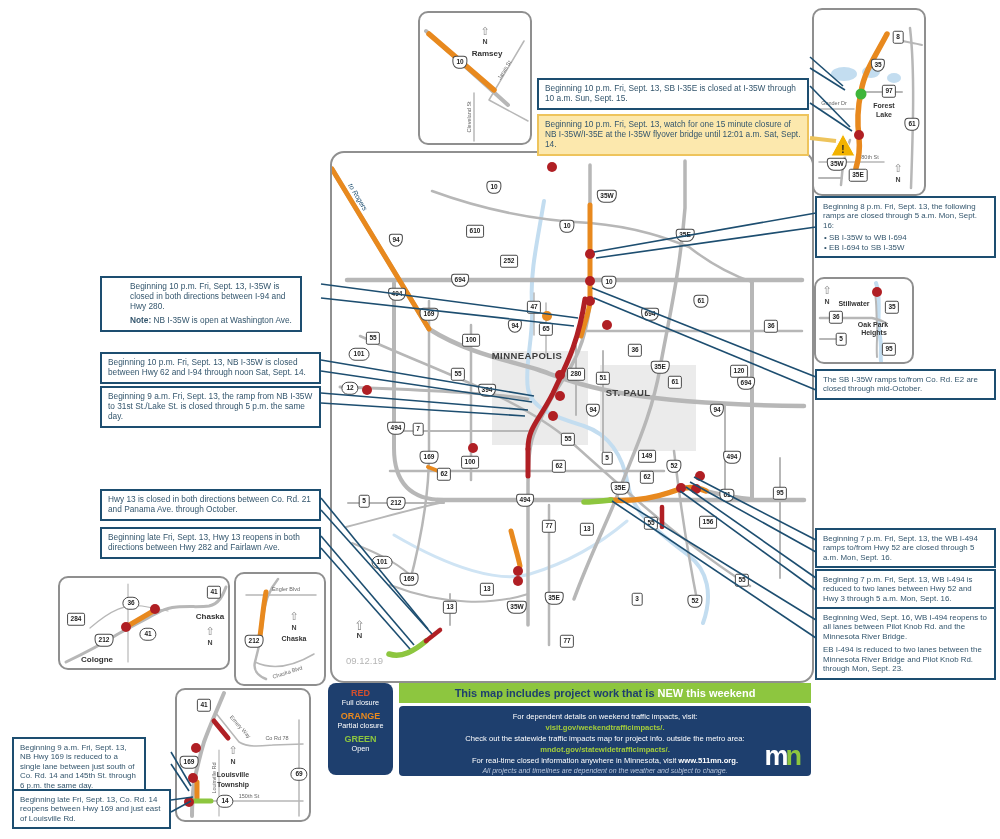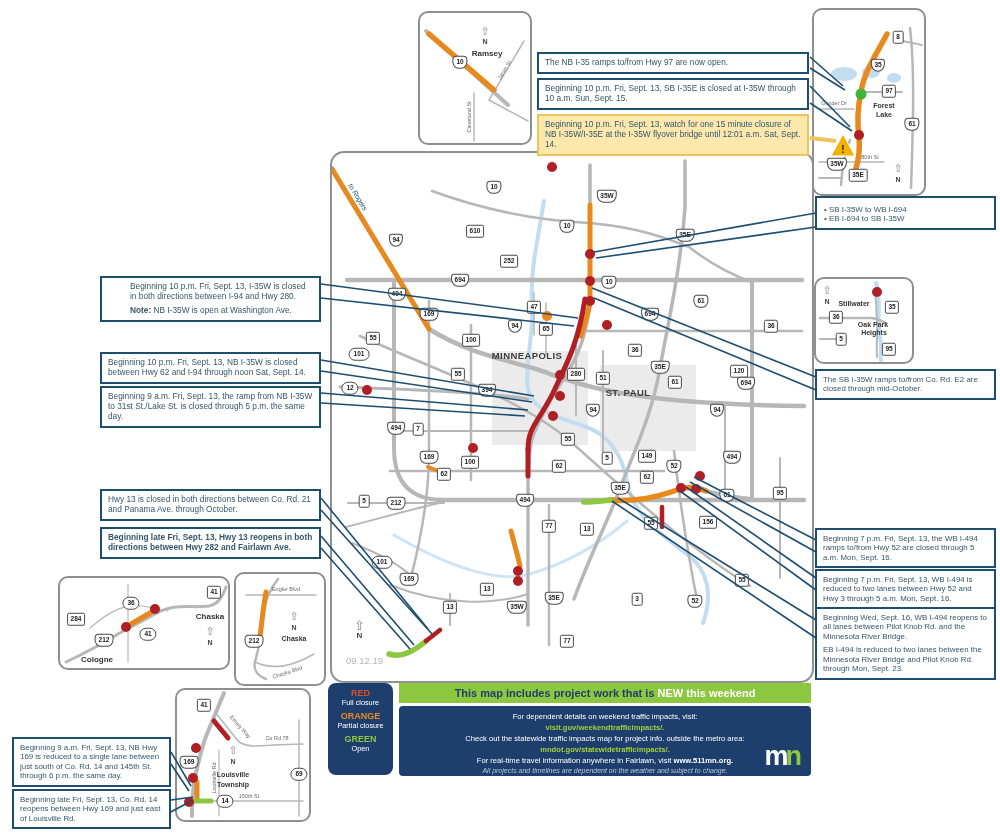--- a/index.html
+++ b/index.html
@@ -402,68 +402,66 @@
         <div class="sh sq" style="left: 27px; top: 15px;">41</div>
         <div class="sh us" style="left: 12px; top: 72px;">169</div>
         <div class="sh ov" style="left: 122px; top: 84px;">69</div>
         <div class="sh ov" style="left: 48px; top: 111px;">14</div>
         <div class="mdot" style="left: 19px; top: 58px; background: rgb(176, 31, 36);"></div>
         <div class="mdot" style="left: 16px; top: 88px; background: rgb(176, 31, 36);"></div>
         <div class="mdot" style="left: 12px; top: 112px; background: rgb(176, 31, 36);"></div>
       </div>
 </div>
 
-<div class="co" style="left:537px;top:52px;width:272px;">
-      <p>The NB I-35 ramps to/from Hwy 97 are now open.</p>
-    </div>
 <div class="co" style="left:537px;top:78px;width:272px;">
       <p>Beginning 10 p.m. Fri, Sept. 13, SB I-35E is closed at I-35W through 10 a.m. Sun, Sept. 15.</p>
     </div>
 <div class="co yellow" style="left:537px;top:114px;width:272px;">
       <p>Beginning 10 p.m. Fri, Sept. 13, watch for one 15 minute closure of NB I-35W/I-35E at the I-35W flyover bridge until 12:01 a.m. Sat, Sept. 14.</p>
     </div>
 
 <div class="co small" style="left:815px;top:196px;width:181px;">
+  <p>Beginning 8 p.m. Fri, Sept. 13, the following ramps are closed through 5 a.m. Mon, Sept. 16:</p>
   <ul>
     <li>SB I-35W to WB I-694</li>
     <li>EB I-694 to SB I-35W</li>
   </ul>
 </div>
 <div class="co small" style="left:815px;top:369px;width:181px;">
       <p>The SB I-35W ramps to/from Co. Rd. E2 are closed through mid-October.</p>
     </div>
 <div class="co small" style="left:815px;top:528px;width:181px;">
       <p>Beginning 7 p.m. Fri, Sept. 13, the WB I-494 ramps to/from Hwy 52 are closed through 5 a.m. Mon, Sept. 16.</p>
     </div>
 <div class="co small" style="left:815px;top:569px;width:181px;">
       <p>Beginning 7 p.m. Fri, Sept. 13, WB I-494 is reduced to two lanes between Hwy 52 and Hwy 3 through 5 a.m. Mon, Sept. 16.</p>
     </div>
 <div class="co small" style="left:815px;top:607px;width:181px;">
   <p>Beginning Wed, Sept. 16, WB I-494 reopens to all lanes between Pilot Knob Rd. and the Minnesota River Bridge.</p>
   <p>EB I-494 is reduced to two lanes between the Minnesota River Bridge and Pilot Knob Rd. through Mon, Sept. 23.</p>
 </div>
 
-<div class="co" style="left:100px;top:276px;width:221px;padding-left:28px;">
+<div class="co" style="left:100px;top:276px;width:202px;padding-left:28px;">
   <p>Beginning 10 p.m. Fri, Sept. 13, I-35W is closed in both directions between I-94 and Hwy 280.</p>
   <p><b>Note:</b><span> NB I-35W is open at Washington Ave.</span></p>
 </div>
 <div class="co" style="left:100px;top:352px;width:221px;">
       <p>Beginning 10 p.m. Fri, Sept. 13, NB I-35W is closed between Hwy 62 and I-94 through noon Sat, Sept. 14.</p>
     </div>
 <div class="co" style="left:100px;top:386px;width:221px;">
       <p>Beginning 9 a.m. Fri, Sept. 13, the ramp from NB I-35W to 31st St./Lake St. is closed through 5 p.m. the same day.</p>
     </div>
 <div class="co" style="left:100px;top:489px;width:221px;">
       <p>Hwy 13 is closed in both directions between Co. Rd. 21 and Panama Ave. through October.</p>
     </div>
-<div class="co" style="left:100px;top:527px;width:221px;font-weight:bold;">
+<div class="co" style="left:100px;top:527px;width:221px;">
       <p>Beginning late Fri, Sept. 13, Hwy 13 reopens in both directions between Hwy 282 and Fairlawn Ave.</p>
     </div>
 
-<div class="co small" style="left:12px;top:737px;width:159px;">
+<div class="co small" style="left:12px;top:737px;width:134px;">
       <p>Beginning 9 a.m. Fri, Sept. 13, NB Hwy 169 is reduced to a single lane between just south of Co. Rd. 14 and 145th St. through 6 p.m. the same day.</p>
     </div>
 <div class="co small" style="left:12px;top:789px;width:159px;">
       <p>Beginning late Fri, Sept. 13, Co. Rd. 14 reopens between Hwy 169 and just east of Louisville Rd.</p>
     </div>
 
 <div id="banner">
   <span>This map includes project work that is </span><span class="hl">NEW this weekend</span>
 </div>
 
@@ -475,21 +473,21 @@
   <div class="leg-name green">GREEN</div>
   <div class="leg-desc">Open</div>
 </div>
 
 <div id="infobox">
   <div>For dependent details on weekend traffic impacts, visit:</div>
   <div class="lnk">visit.gov/weekendtrafficimpacts/.</div>
   <div>Check out the statewide traffic impacts map for project info. outside the metro area:</div>
   <div class="lnk">mndot.gov/statewidetrafficimpacts/.</div>
   <div>
-    <span>For real-time travel information anywhere in Fairlawn, visit </span><span class="b">www.511mn.org.</span>
+    <span>For real-time closed information anywhere in Minnesota, visit </span><span class="b">www.511mn.org.</span>
   </div>
   <div class="it">All projects and timelines are dependent on the weather and subject to change.</div>
   <div id="mn-logo">
     <span class="m">m</span><span class="n">n</span>
   </div>
 </div>
 
 </div>
 
 </body></html>

